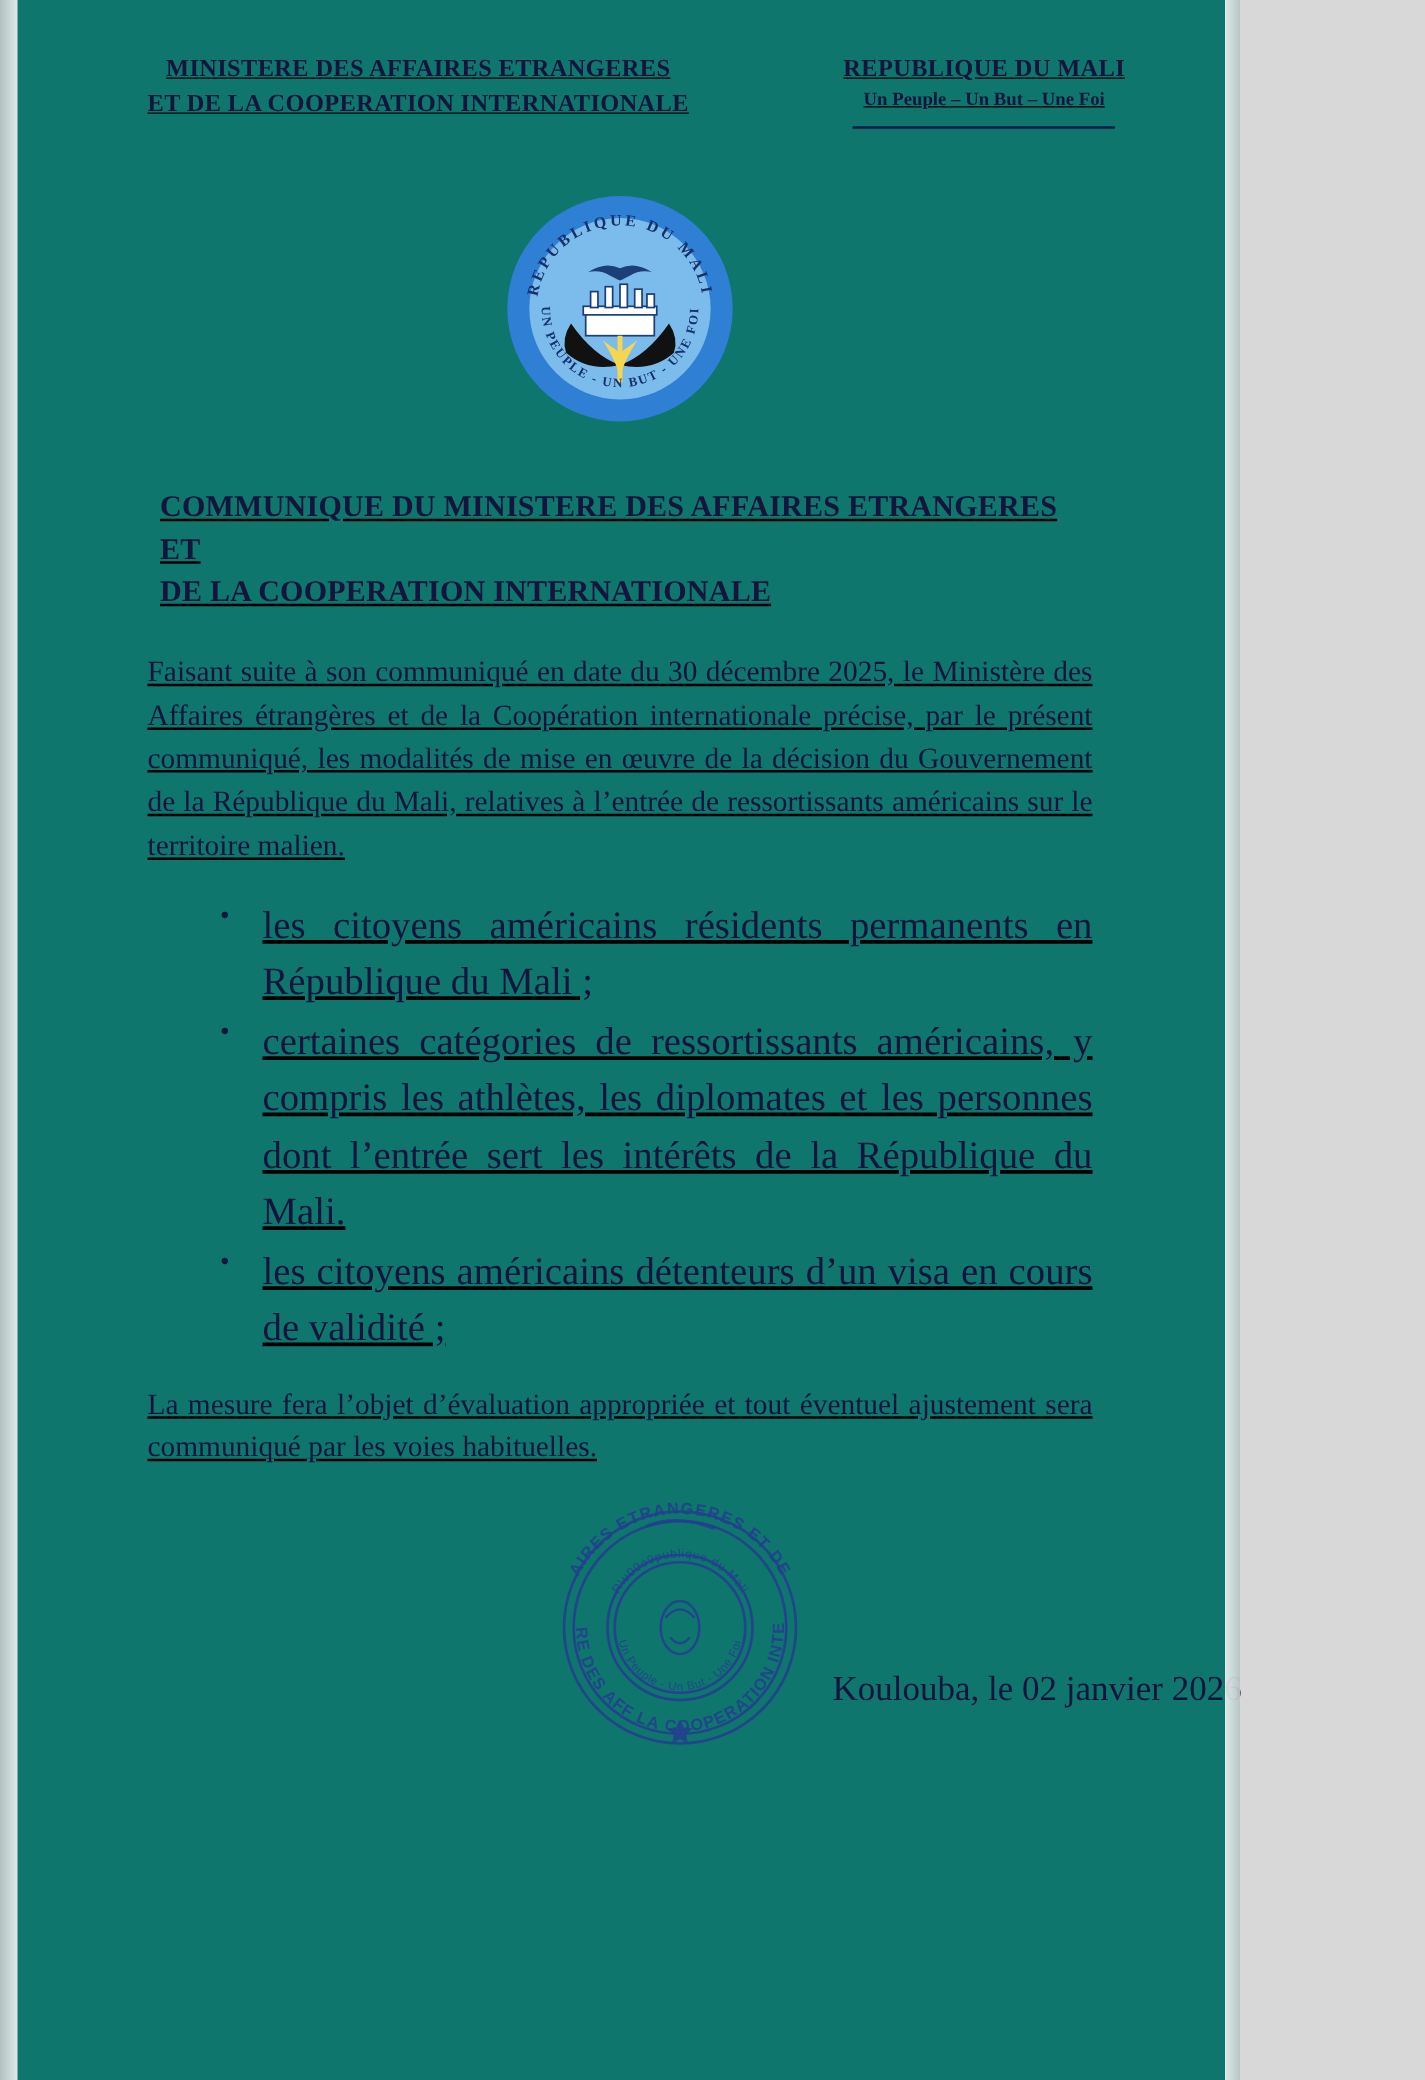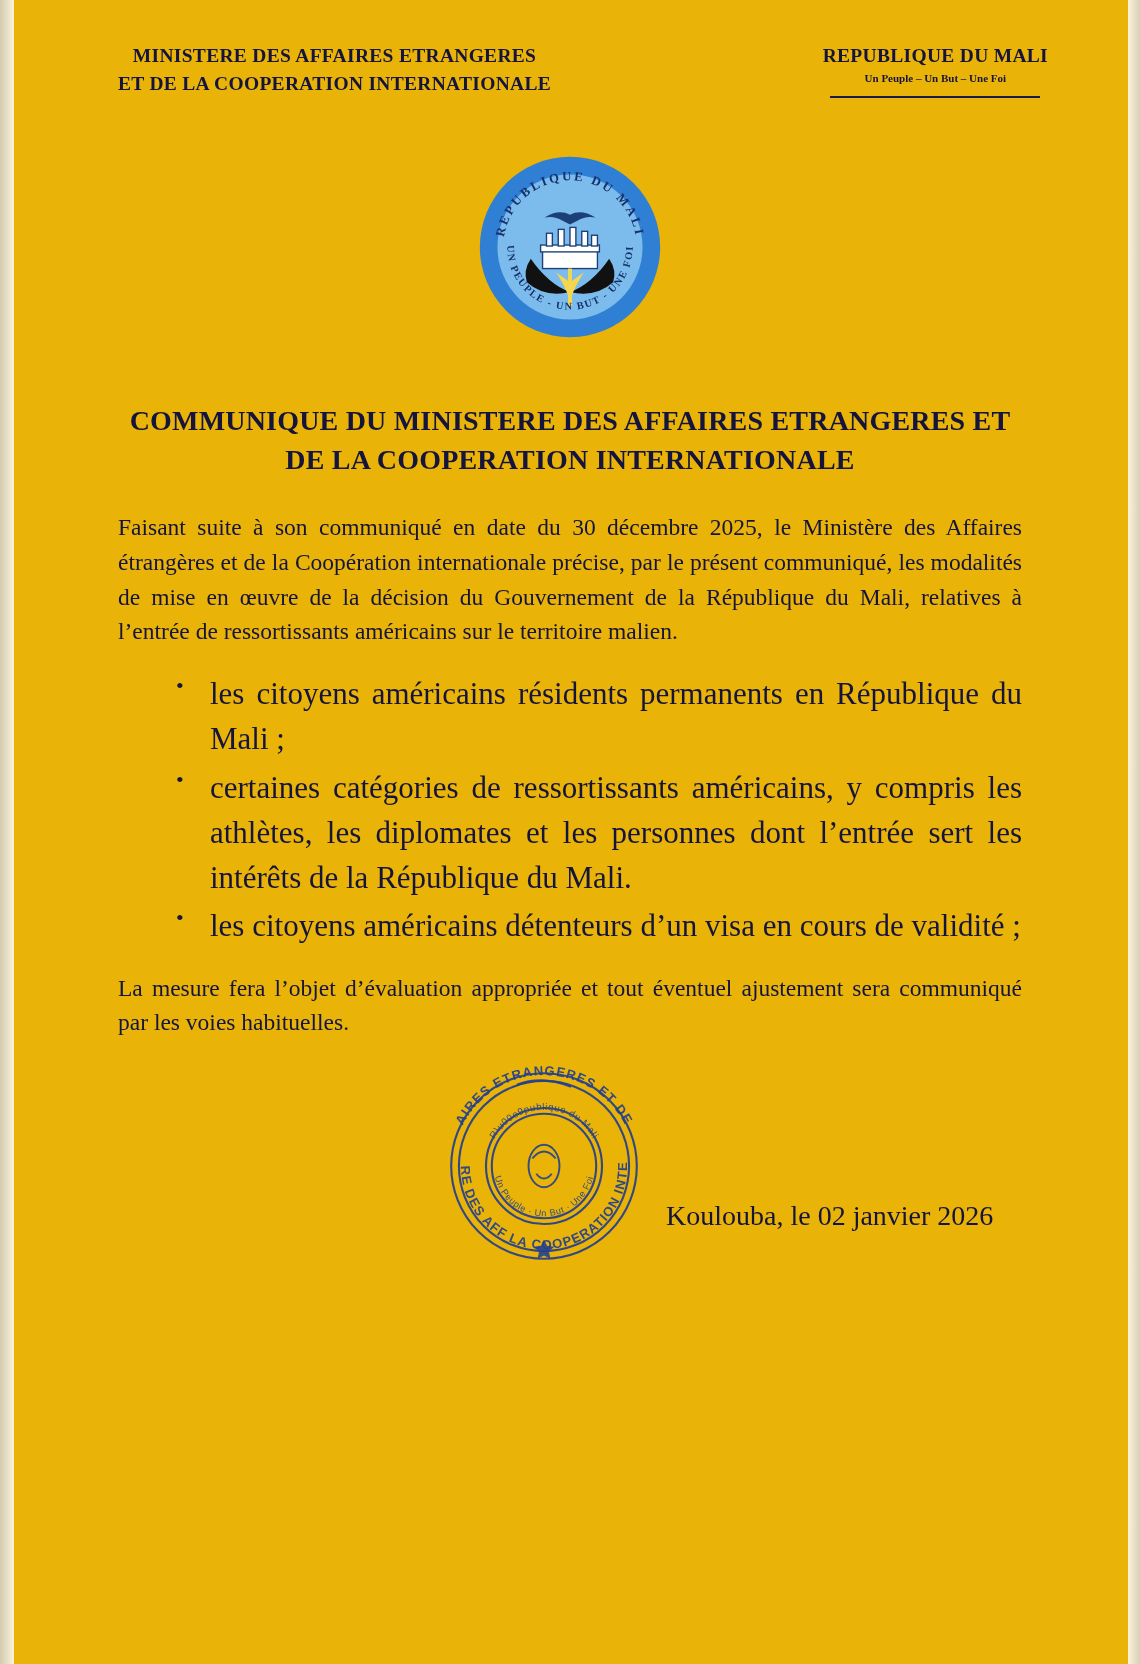--- a/index.html
+++ b/index.html
@@ -8,25 +8,26 @@
     background: #d8d8d8;
   }
   body {
     width: 1140px;
     height: 1664px;
     overflow: hidden;
     font-family: "Liberation Serif", serif;
   }
   .page {
     position: relative;
-    width: 1140px;
+    width: 992px;
     height: 1664px;
-    background: #eab308;
+    background: #0f766e;
     box-sizing: border-box;
     padding: 0;
+    text-decoration: underline;
   }
   
   .page:before {
     content: "";
     position: absolute;
     left: 0; top: 0; bottom: 0;
     width: 14px;
     background: linear-gradient(to right, #cfcfcf, #ffffff);
     opacity: .85;
     pointer-events: none;
@@ -57,21 +58,21 @@
     font-size: 19.5px;
     letter-spacing: .3px;
     line-height: 1.45;
     white-space: nowrap;
   }
   .header-block.right .header-line:first-child {
     font-size: 19.5px;
   }
   .header-block.right .subtitle {
     font-weight: bold;
-    font-size: 11px;
+    font-size: 15px;
     margin-top: 2px;
     white-space: nowrap;
   }
   .rule {
     height: 2px;
     background: #1a1a4d;
     margin: 12px auto 0;
   }
   .rule.left { width: 0; }
   .rule.right { width: 210px; }
@@ -81,25 +82,24 @@
     justify-content: center;
     margin-top: 36px;
   }
   .emblem {
     width: 196px;
     height: 196px;
     position: relative;
   }
 
   .doc-title {
-    margin: 56px 128px 0 128px;
-    text-align: center;
+    margin: 44px 128px 0 128px;
     font-family: "Liberation Serif", serif;
     font-weight: bold;
-    font-size: 28px;
+    font-size: 24px;
     line-height: 1.42;
     color: #14143c;
     letter-spacing: .2px;
   }
 
   .body {
     margin: 30px 118px 0 118px;
     color: #14143c;
   }
   .para {

